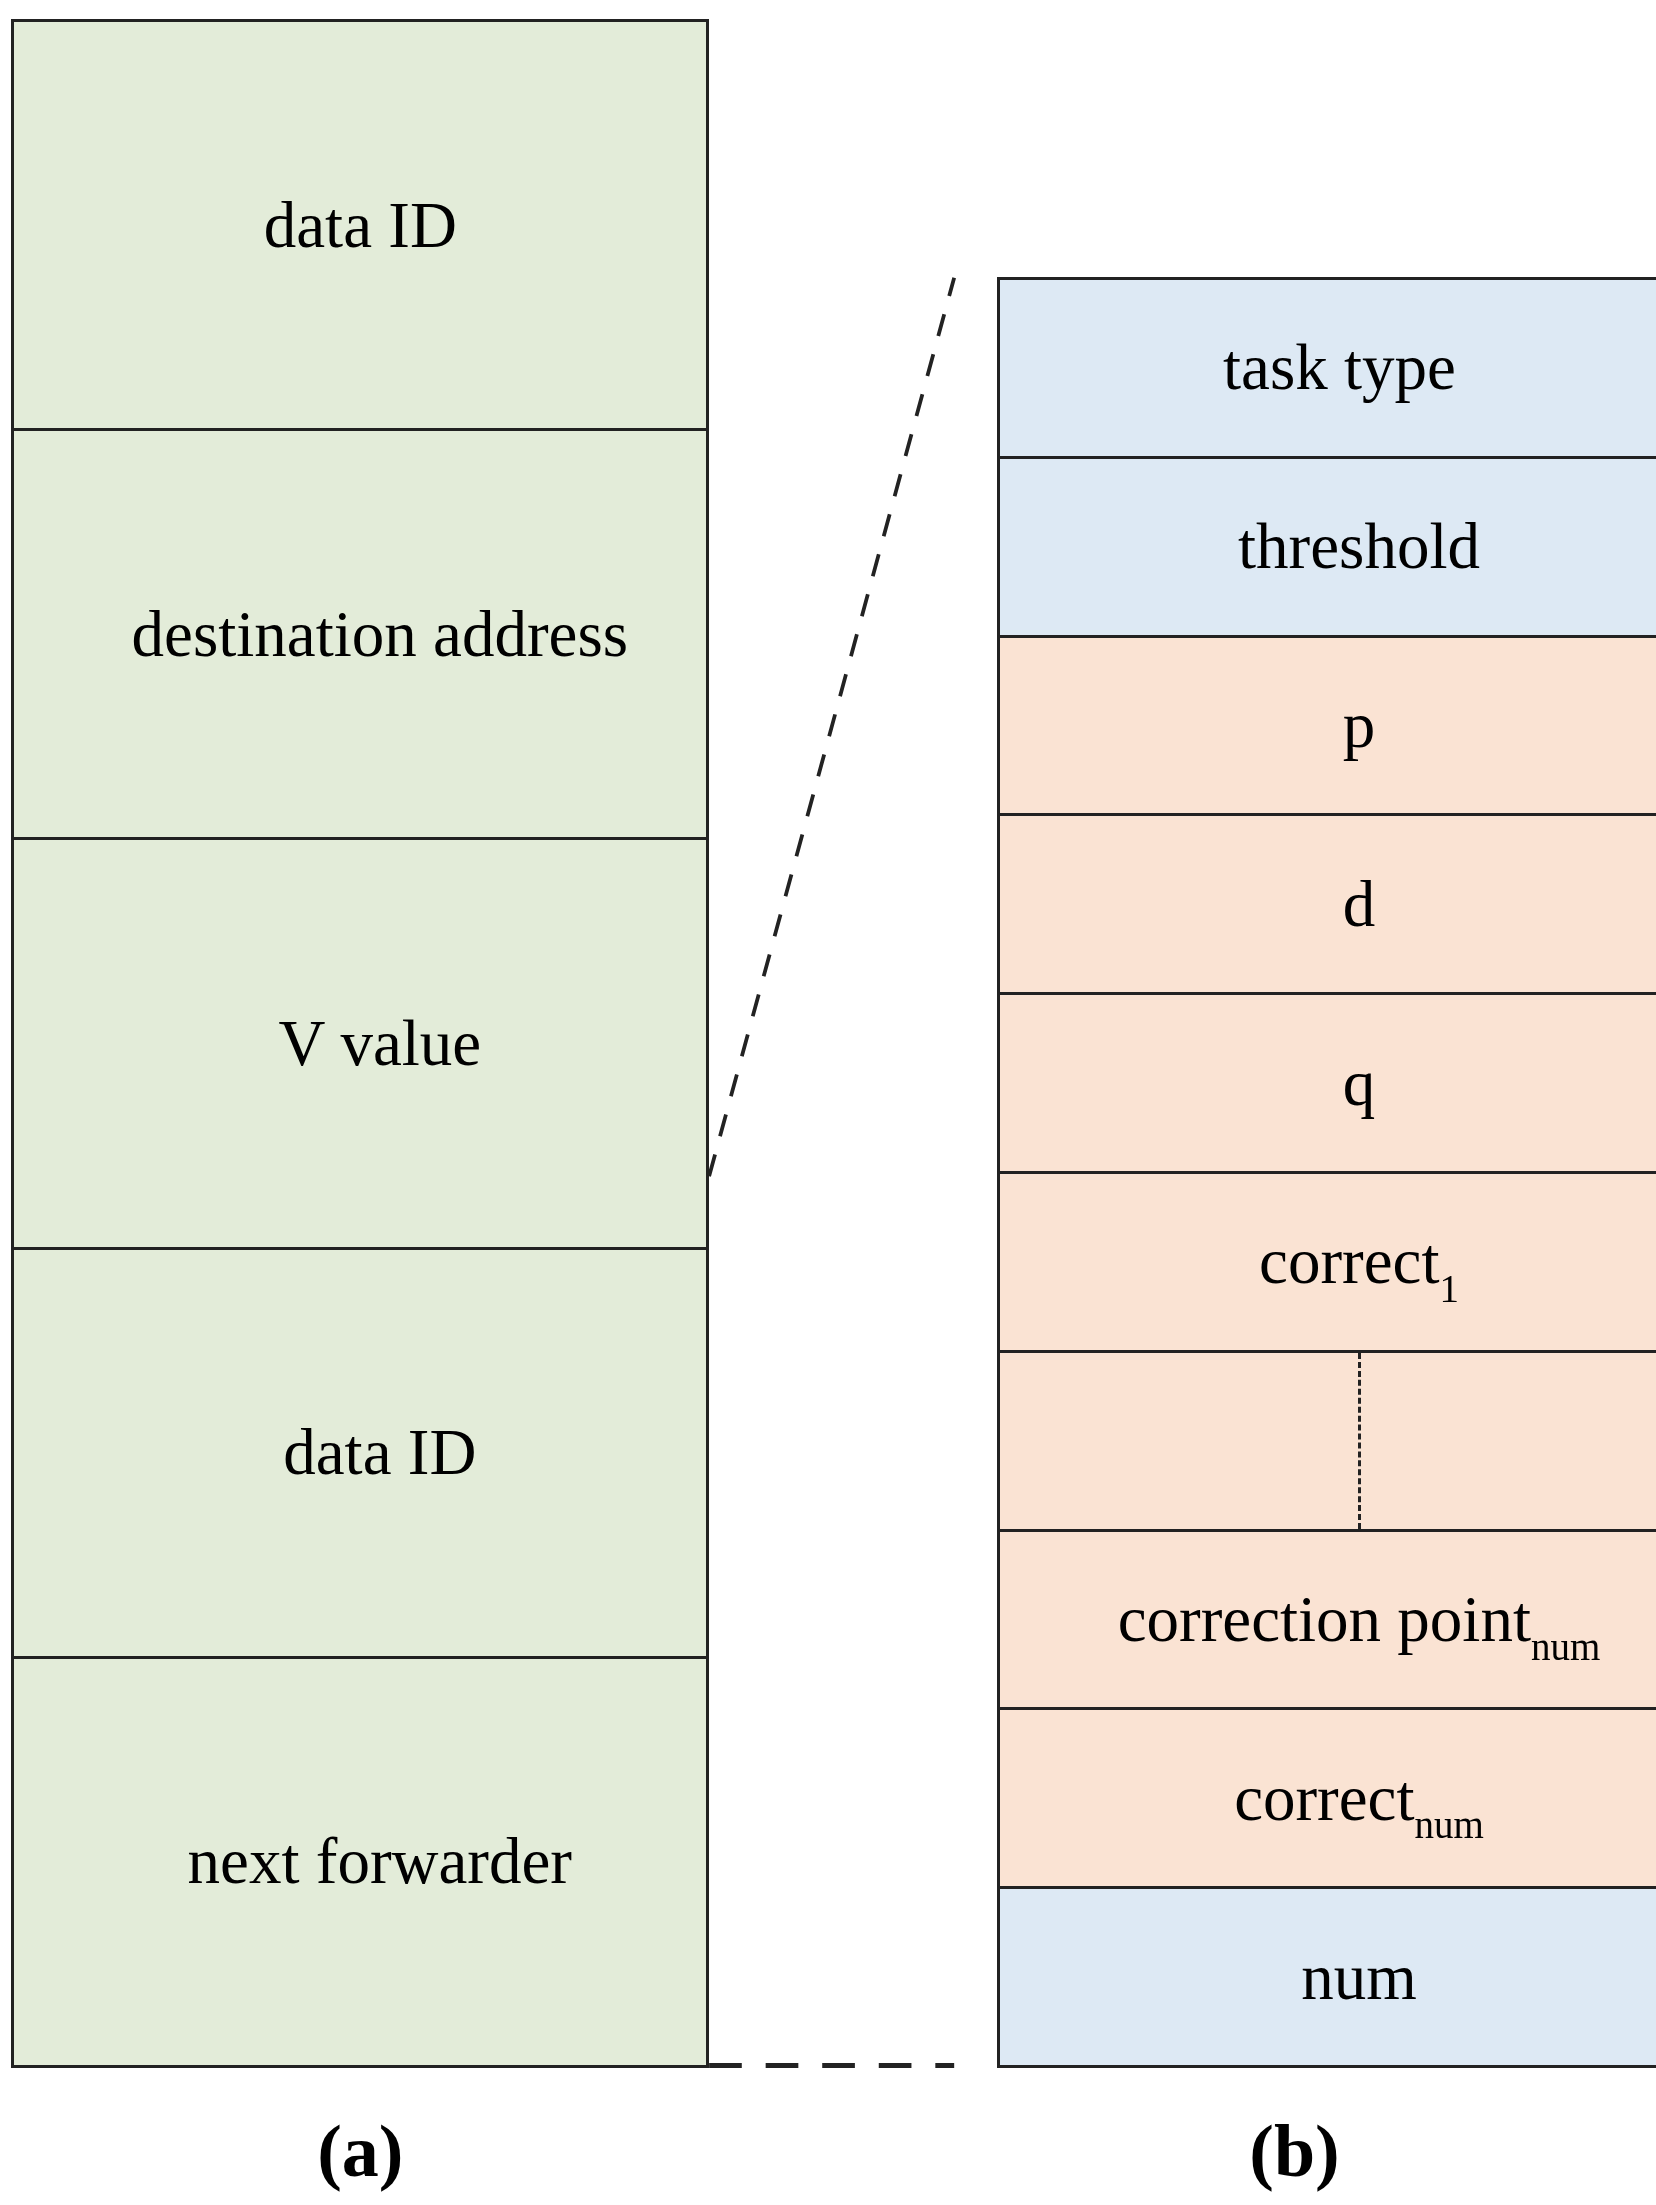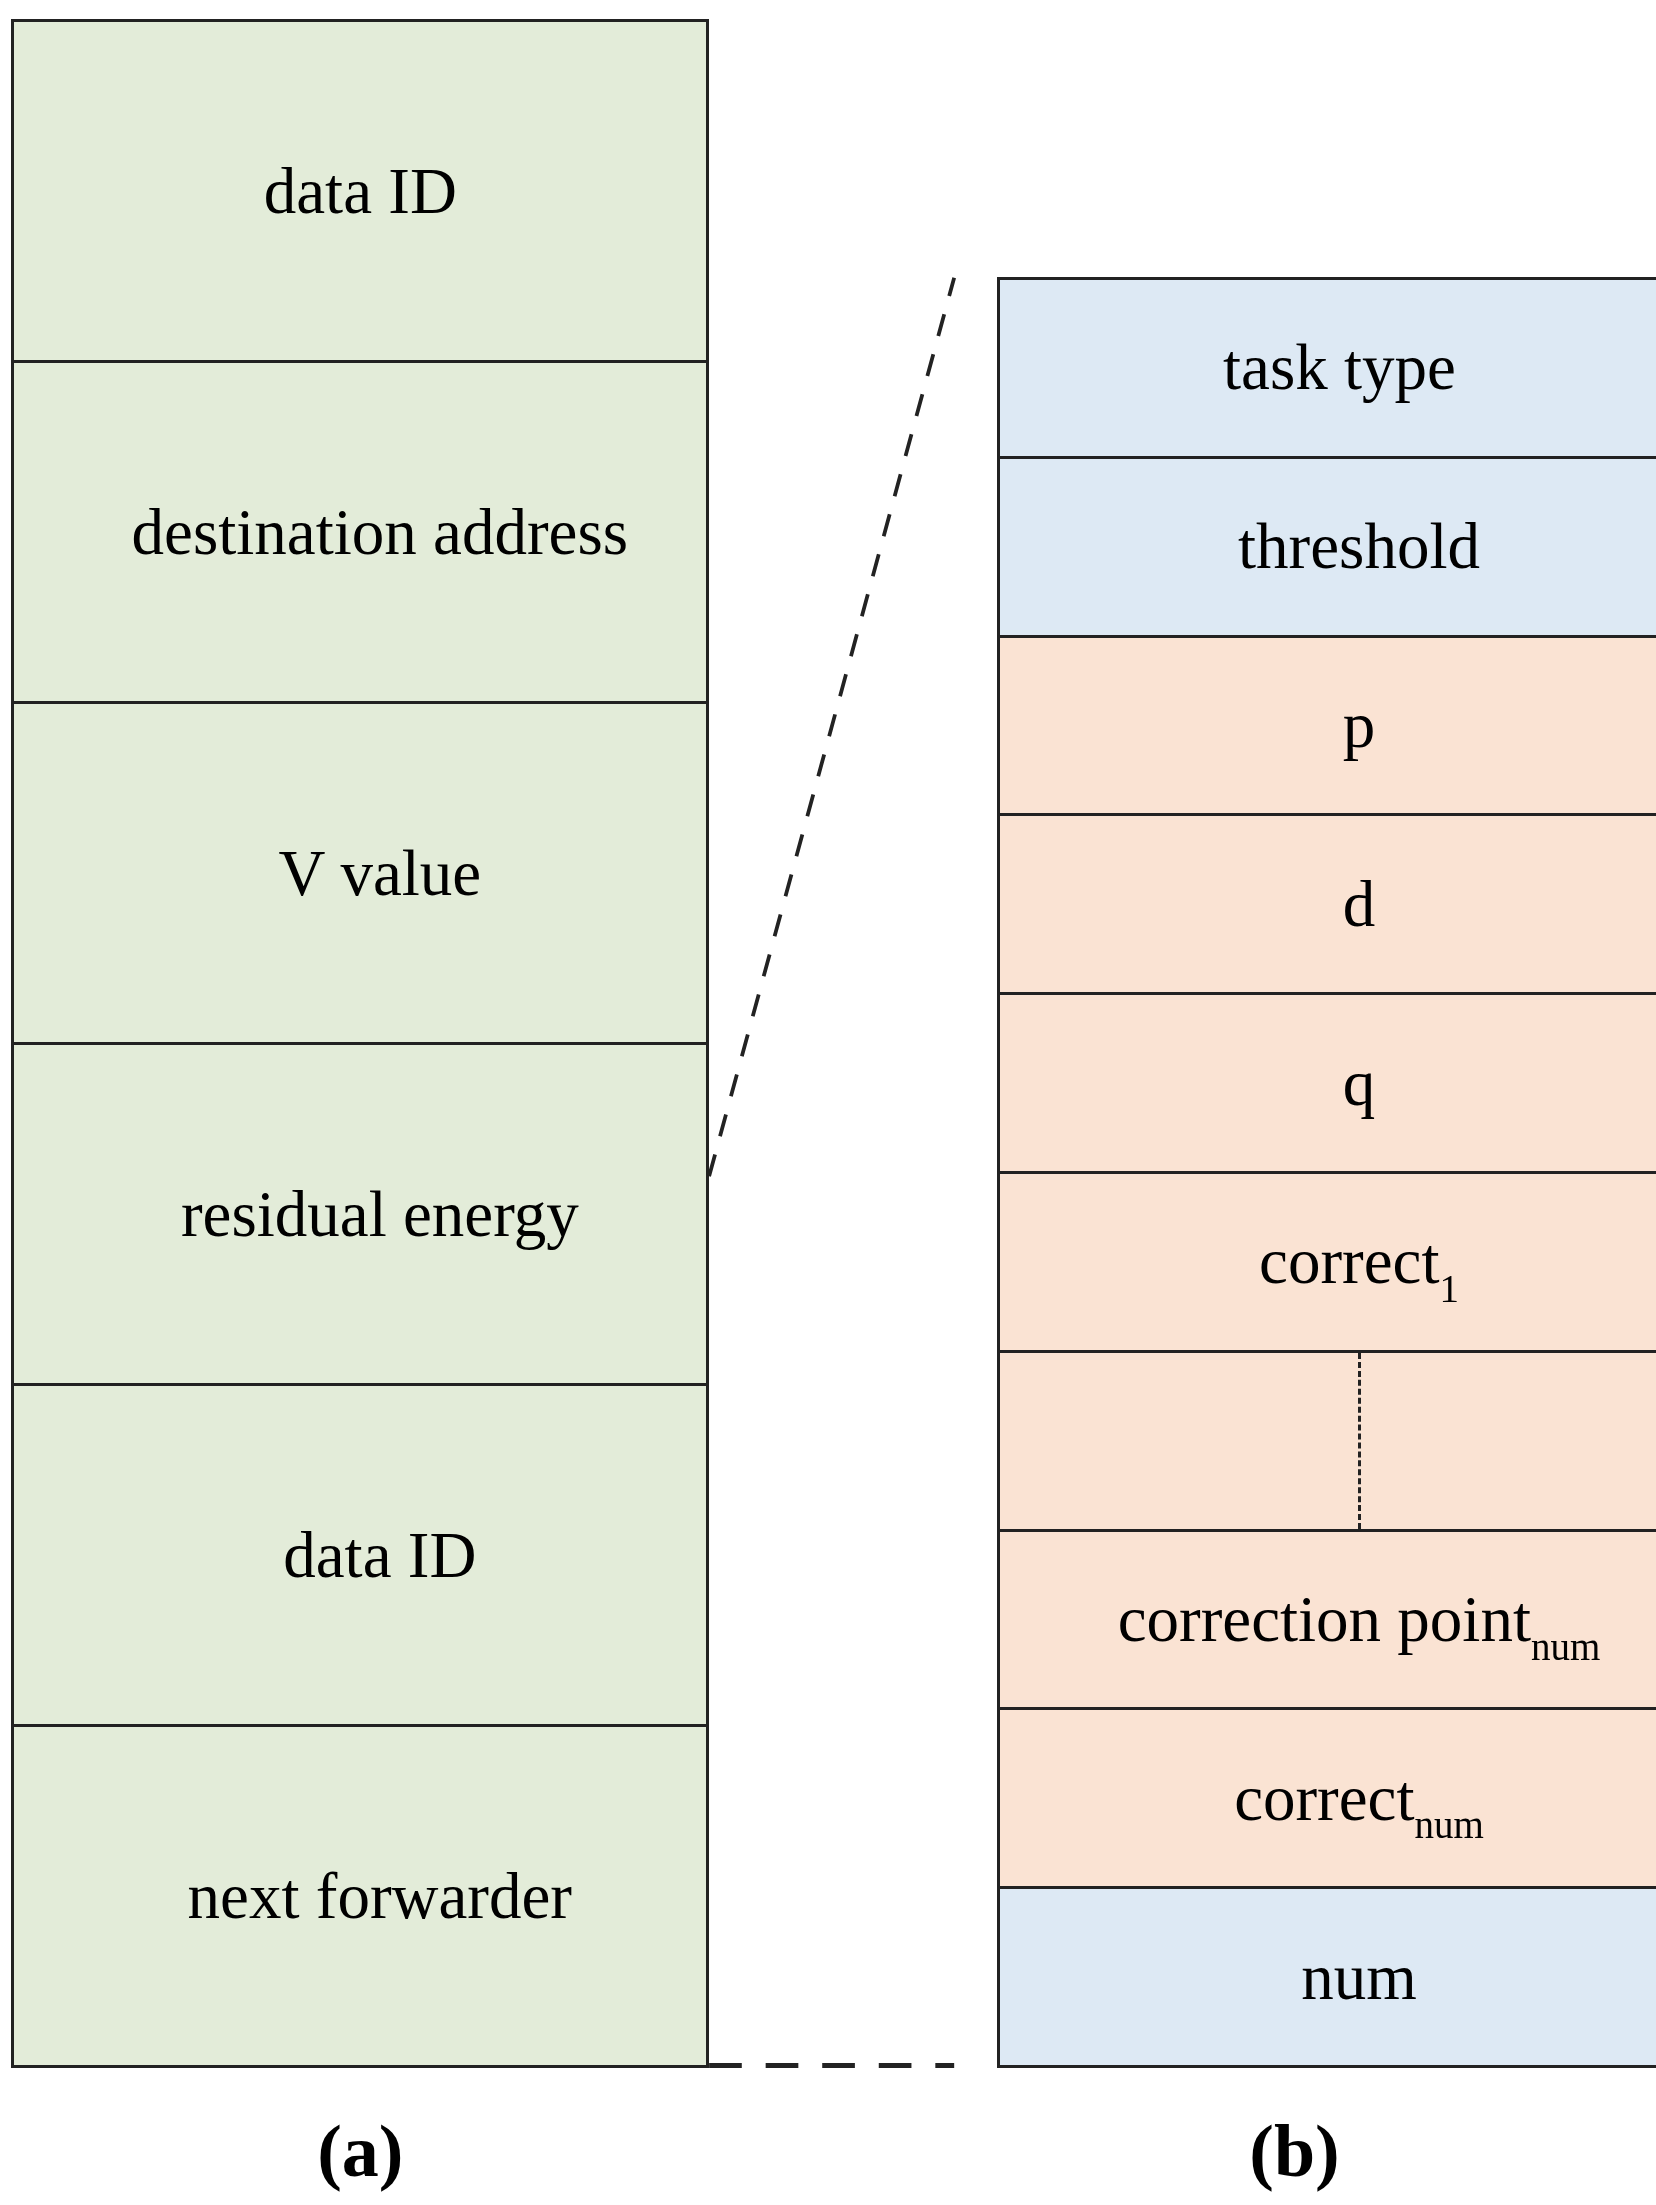--- a/index.html
+++ b/index.html
@@ -95,23 +95,20 @@
   <div class="frow bg-green">
     <span>data ID</span>
   </div>
   <div class="frow bg-green">
     <span>destination address</span>
   </div>
   <div class="frow bg-green">
     <span>V value</span>
   </div>
   <div class="frow bg-green">
-    <span>residual energy</span>
-  </div>
-  <div class="frow bg-green">
     <span>data ID</span>
   </div>
   <div class="frow bg-green">
     <span>next forwarder</span>
   </div>
 </div>
 
 <div class="ftable" id="detail-table">
   <div class="frow bg-blue">
     <span><span>task type</span><sub class="subm"></sub></span>

